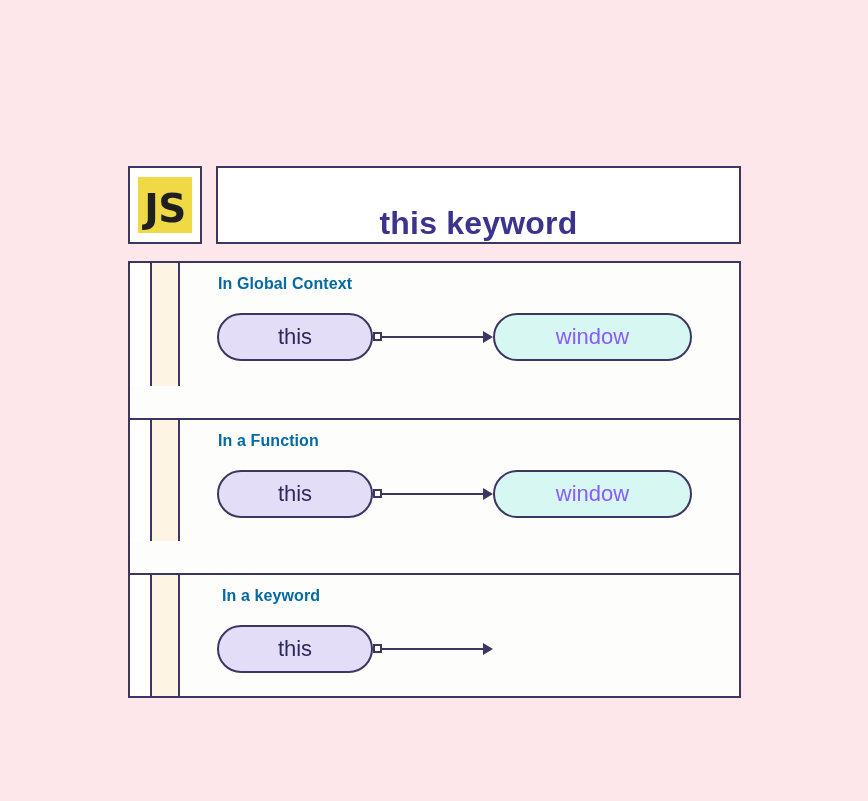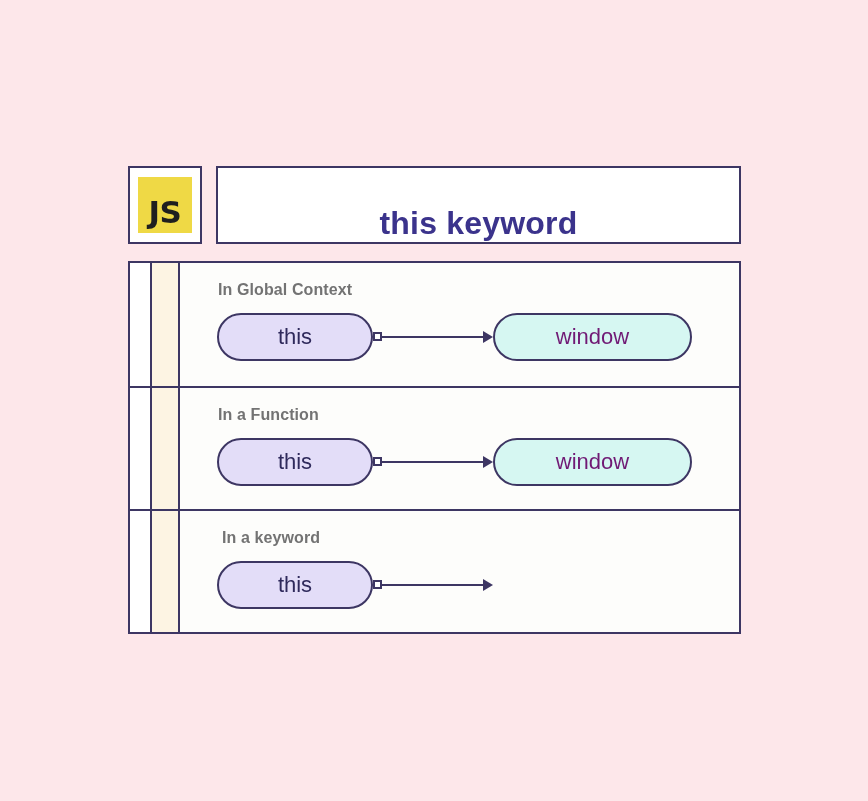--- a/index.html
+++ b/index.html
@@ -41,21 +41,21 @@
     width: 54px;
     height: 56px;
     background: #efd945;
     display: flex;
     align-items: flex-end;
     justify-content: center;
   }
   .logo-text {
     font-family: "DejaVu Sans", sans-serif;
     font-weight: bold;
-    font-size: 31px;
+    font-size: 39px;
     line-height: 1;
     color: #1f1f1f;
     padding-bottom: 5px;
     letter-spacing: -0.5px;
   }
   .title-box {
     flex: 1;
     margin-left: 14px;
     box-sizing: border-box;
     border: 2px solid #3d3663;
@@ -81,20 +81,21 @@
     flex-direction: column;
   }
   .section-row {
     display: flex;
     align-items: stretch;
     height: 123px;
     box-sizing: border-box;
   }
   .section-row + .section-row {
     border-top: 2px solid #3d3663;
+    margin-top: 32px;
   }
   .rail-white {
     width: 20px;
     background: #ffffff;
     border-right: 2px solid #3d3663;
     flex: none;
   }
   .rail-cream {
     width: 26px;
     background: #fdf4e3;
@@ -102,25 +103,25 @@
     flex: none;
   }
   .section-content {
     flex: 1;
     position: relative;
     padding-left: 38px;
     box-sizing: border-box;
   }
   .section-heading {
     position: absolute;
-    top: 18px;
+    top: 12px;
     left: 38px;
     font-size: 16px;
     font-weight: bold;
-    color: #737373;
+    color: #0369a1;
     letter-spacing: 0.1px;
     white-space: nowrap;
   }
   .section-row.indented .section-heading {
     left: 42px;
   }
 
   
   .flow {
     position: absolute;
@@ -141,21 +142,21 @@
     white-space: nowrap;
   }
   .pill-source {
     width: 156px;
     background: #e3ddf8;
     color: #2f2a5c;
   }
   .pill-target {
     width: 199px;
     background: #d6f7f2;
-    color: #701a75;
+    color: #8b5cf6;
   }
   .connector {
     width: 120px;
     height: 48px;
     position: relative;
     flex: none;
   }
   .connector .stub {
     position: absolute;
     left: 0px;

